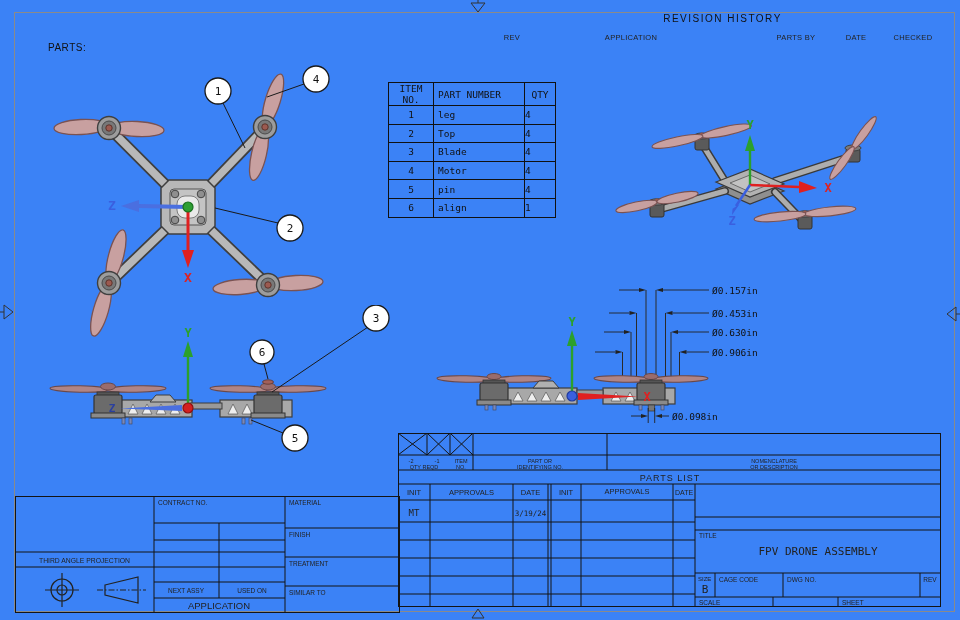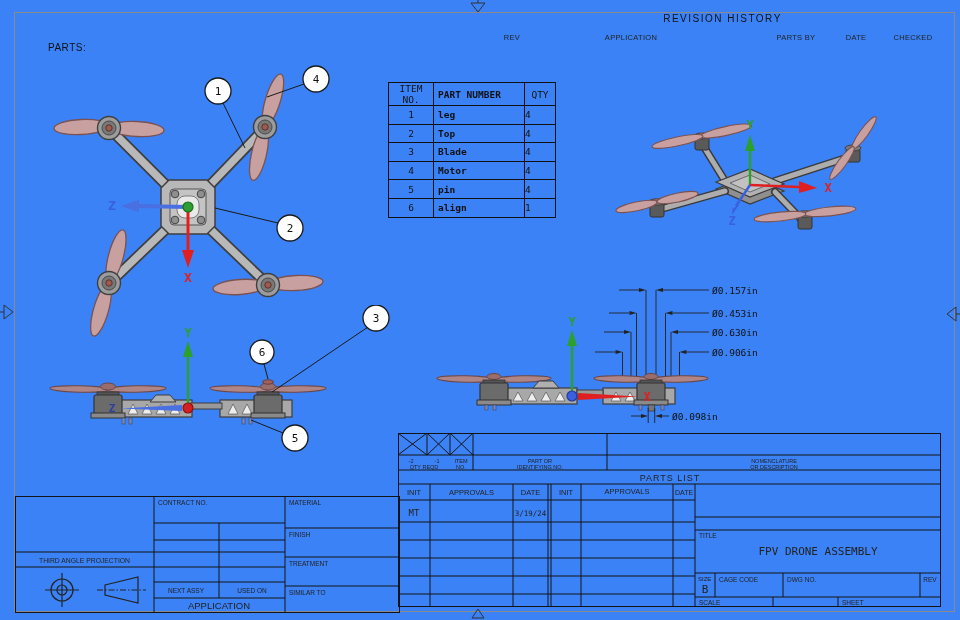--- a/index.html
+++ b/index.html
@@ -7,21 +7,21 @@
          font-family:"Liberation Sans",sans-serif;color:#111;}
   .abs{position:absolute;}
   .border-rect{left:14px;top:12px;width:939px;height:598px;border:1.5px solid #8a8a8a;}
   .lbl{font-size:7.5px;color:#222;letter-spacing:.3px;}
   .ctr{text-align:center;}
   .f-lbl{font-family:"Liberation Sans",sans-serif;}
   .f-cad{font-family:"DejaVu Sans Mono",monospace;}
   table.parts{border-collapse:collapse;font-family:"DejaVu Sans Mono",monospace;font-size:9.5px;}
   table.parts td,table.parts th{border:1.2px solid #111;padding:0;height:17.6px;font-weight:normal;}
   table.parts .c-item{width:44px;text-align:center;}
-  table.parts .c-part{width:86px;text-align:left;padding-left:4px;font-weight:bold;}
+  table.parts .c-part{width:86px;text-align:left;padding-left:4px;}
   table.parts .c-qty{width:30px;}
   svg text{user-select:none;}
 </style>
 </head>
 <body>
 
 <div id="sheet">
 
   <div class="abs border-rect"></div>
 

